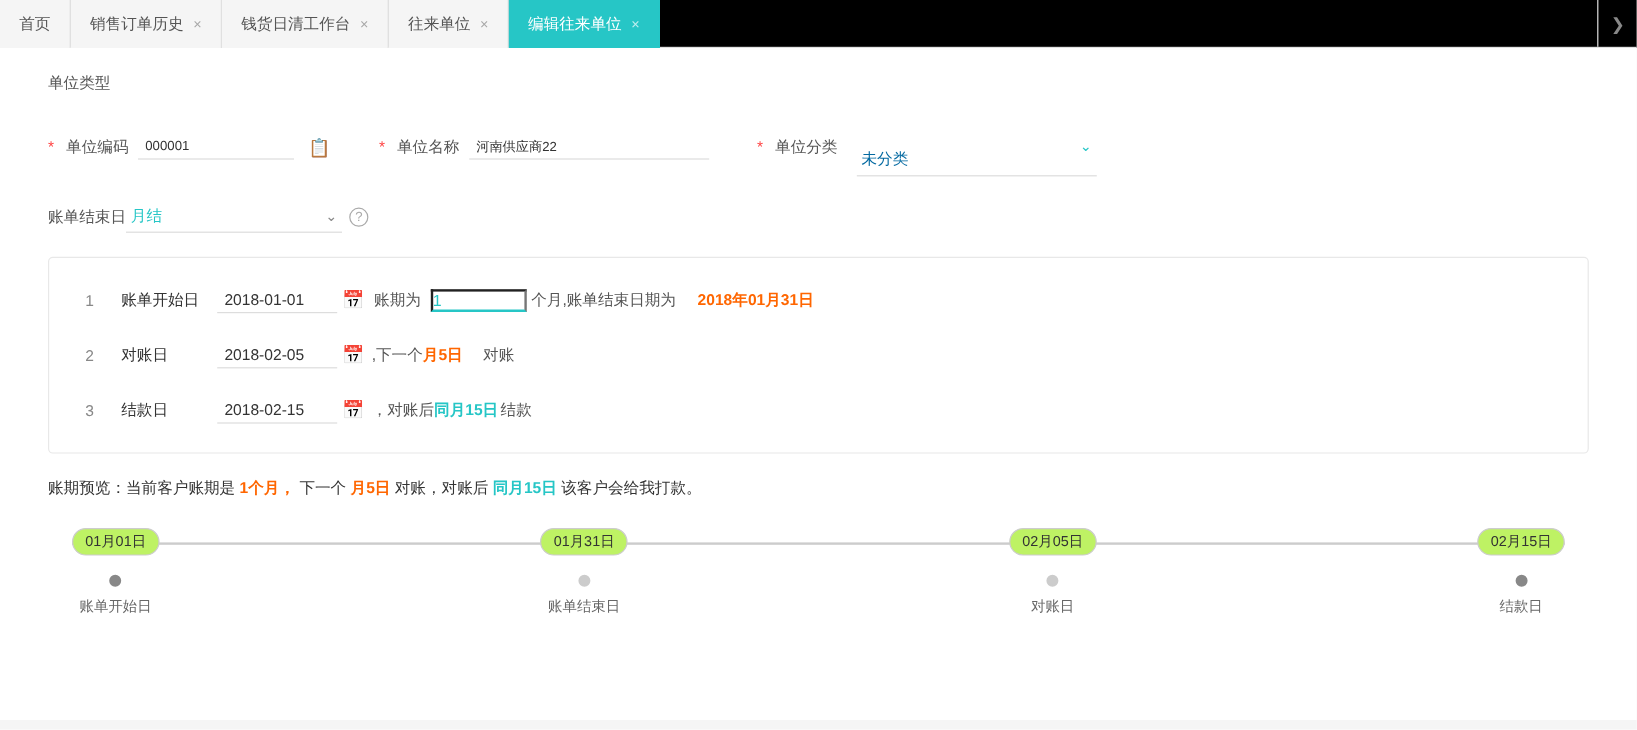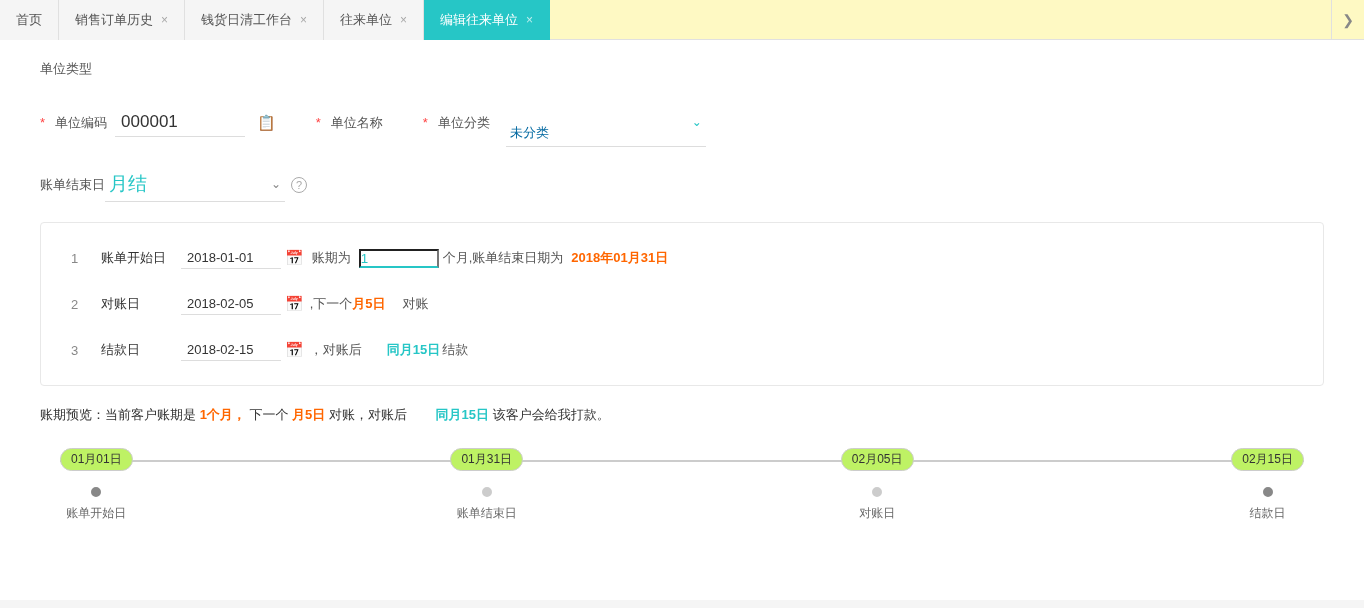--- a/index.html
+++ b/index.html
@@ -2,21 +2,21 @@
 <html><head>
   <meta charset="utf-8">
   <style>
     * { box-sizing: border-box; margin: 0; padding: 0; }
     body { font-family: 'Microsoft YaHei', 'PingFang SC', sans-serif; font-size: 13px; color: #333; background: #f5f5f5; }
 
     
     .tab-bar {
       display: flex;
       align-items: stretch;
-      background: #fef9c3;
+      background: #000000;
       border-bottom: 1px solid #e0e0e0;
       height: 40px;
       padding-left: 0;
     }
     .tab-item {
       display: flex;
       align-items: center;
       padding: 0 16px;
       height: 40px;
       cursor: pointer;
@@ -106,38 +106,38 @@
       border-radius: 50%;
       background: #26c6c6;
     }
 
     
     .input-field {
       border: none;
       border-bottom: 1px solid #ddd;
       outline: none;
       padding: 4px 6px;
-      font-size: 17px;
+      font-size: 11px;
       color: #333;
       background: transparent;
       width: 150px;
     }
     .input-short { width: 60px; border-bottom: 2px solid #26c6c6; color: #26c6c6; }
 
     
     .dropdown-wrapper {
       display: flex;
       align-items: center;
       border-bottom: 1px solid #ddd;
       width: 180px;
       padding: 4px 4px;
     }
     .dropdown-text {
       flex: 1;
-      font-size: 19px;
+      font-size: 13px;
       color: #26c6c6;
     }
     .dropdown-arrow {
       font-size: 12px;
       color: #888;
       cursor: pointer;
     }
 
     
     .cal-icon {
@@ -192,21 +192,20 @@
       color: #555;
       margin-left: 8px;
     }
     .highlight-orange {
       color: #ff6600;
       font-weight: bold;
     }
     .highlight-teal {
       color: #26c6c6;
       font-weight: bold;
-      margin-left: 25px;
     }
 
     
     .preview-text {
       font-size: 13px;
       color: #333;
       margin-bottom: 24px;
       margin-top: 4px;
     }
 
@@ -336,20 +335,21 @@
   <div class="form-row" style="gap: 40px;">
     <div style="display:flex;align-items:center;gap:8px;">
       <span class="required-star">*</span>
       <span class="form-label">单位编码</span>
       <input class="input-field" style="width: 130px; color: rgb(51, 51, 51);" value="000001">
       <span class="cal-icon">📋</span>
     </div>
     <div style="display:flex;align-items:center;gap:8px;">
       <span class="required-star">*</span>
       <span class="form-label">单位名称</span>
+      <input class="input-field" style="width: 200px;" value="河南供应商22">
     </div>
     <div style="display:flex;align-items:center;gap:8px;">
       <span class="required-star">*</span>
       <span class="form-label">单位分类</span>
       <div class="classify-dropdown">
         <span class="classify-text">未分类</span>
         <span class="classify-arrow">⌄</span>
       </div>
     </div>
   </div>
@@ -366,21 +366,21 @@
   <div class="section-box">
 
     <div class="data-row">
       <span class="row-num">1</span>
       <span class="row-field-label">账单开始日</span>
       <input class="row-date-input" value="2018-01-01" style="">
       <span class="cal-icon">📅</span>
       <span class="row-desc">账期为</span>
       <input class="input-short" value="1" style="width: 80px; margin-left: 8px; margin-right: 0px;">
       <span class="row-desc" style="margin-left:4px;">个月,账单结束日期为</span>
-      <span class="highlight-orange" style="margin-left:8px;">2018年01月31日</span>
+      <span class="highlight-orange" style="margin-left:18px;">2018年01月31日</span>
     </div>
 
     <div class="data-row">
       <span class="row-num">2</span>
       <span class="row-field-label">对账日</span>
       <input class="row-date-input" value="2018-02-05" style="">
       <span class="cal-icon">📅</span>
       <span class="row-desc" style="margin-left:6px;">,下一个</span>
       <span class="highlight-orange">月5日</span>
       <span class="row-desc" style="margin-left:17px;">对账</span>

